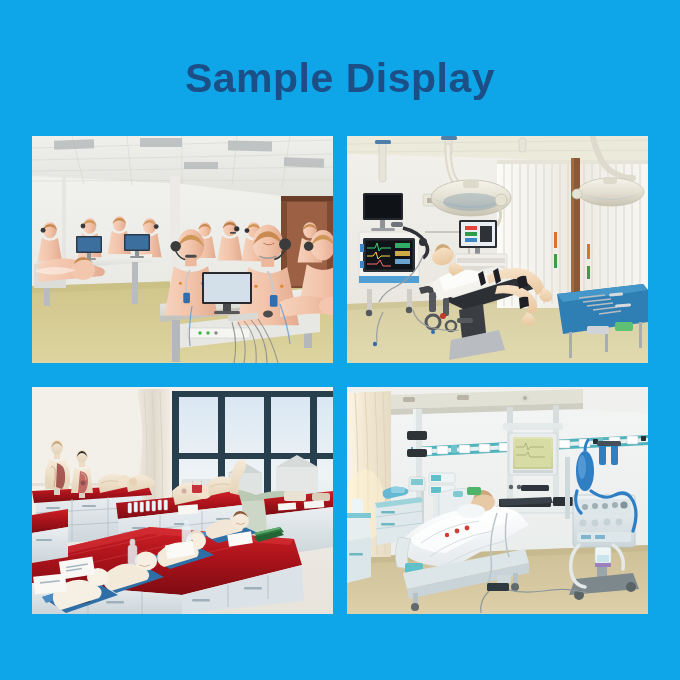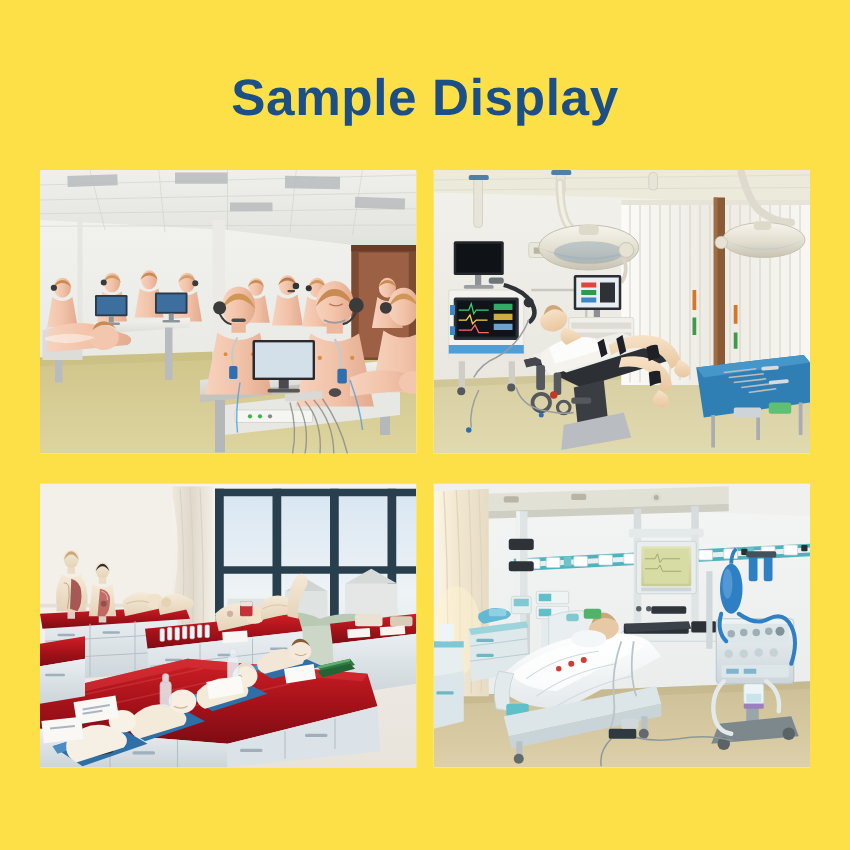--- a/index.html
+++ b/index.html
@@ -13,21 +13,21 @@
     height: 680px;
     overflow: hidden;
     font-family: "Liberation Sans", sans-serif;
     -webkit-font-smoothing: antialiased;
   }
 
   .page {
     position: relative;
     width: 680px;
     height: 680px;
-    background: #fde047;
+    background: #0ea5e9;
     box-sizing: border-box;
   }
 
   
   .title-bar {
     position: absolute;
     left: 0;
     top: 56px;
     width: 680px;
     text-align: center;

